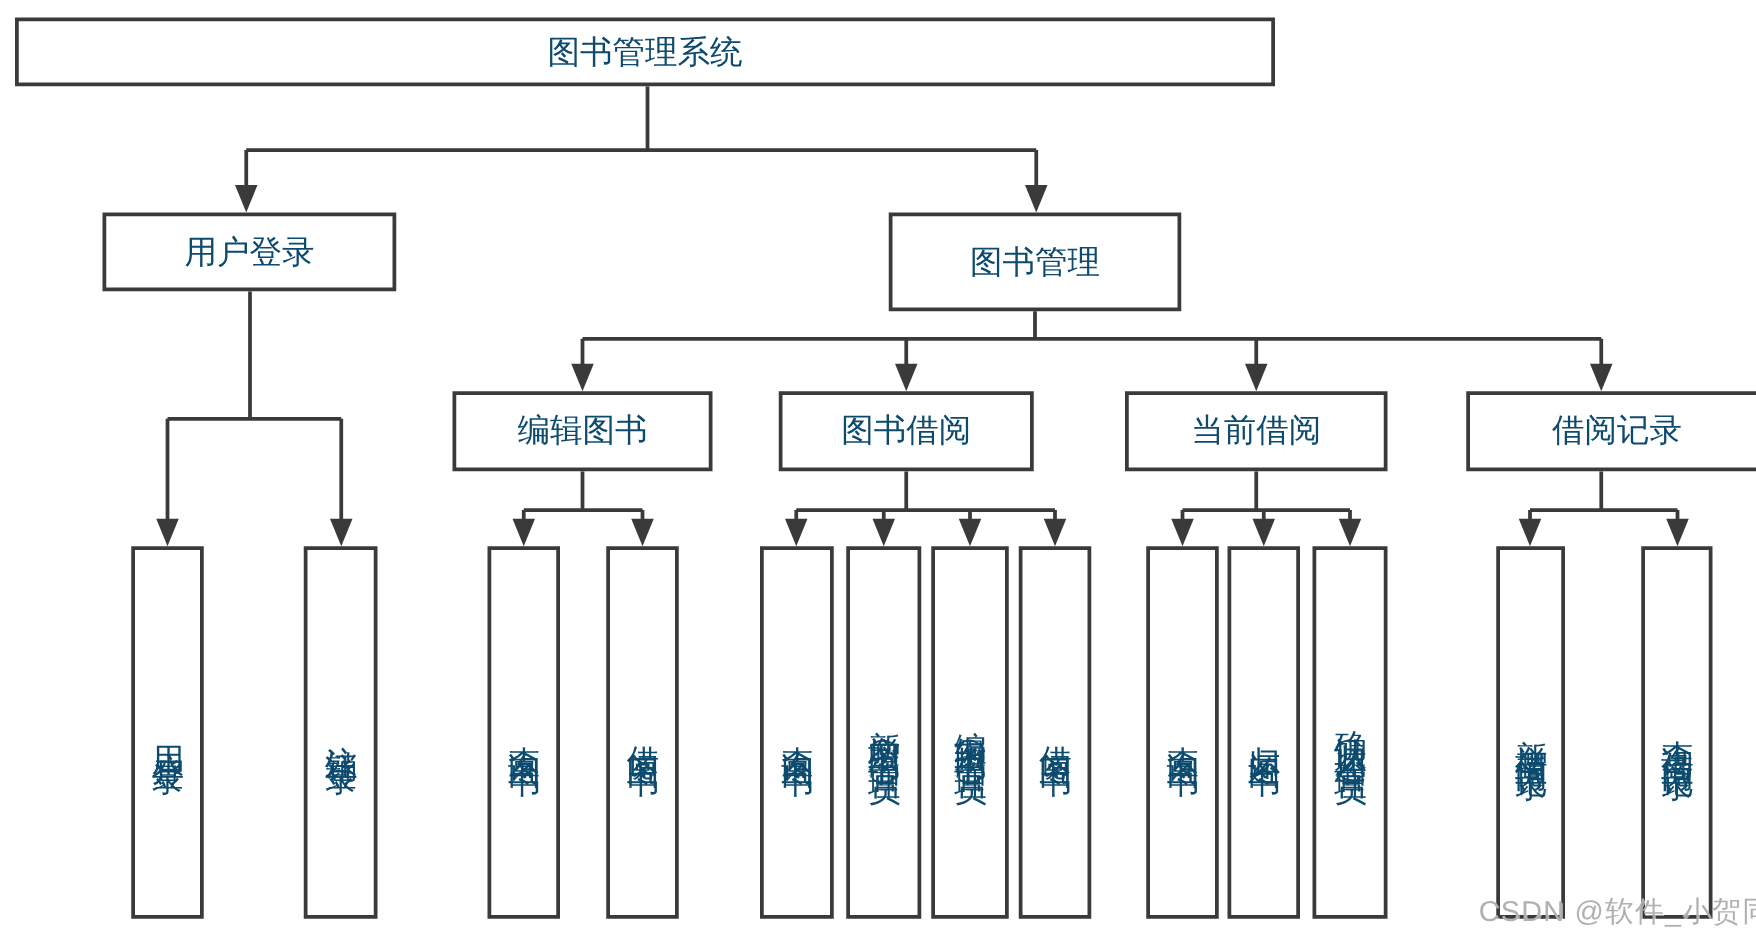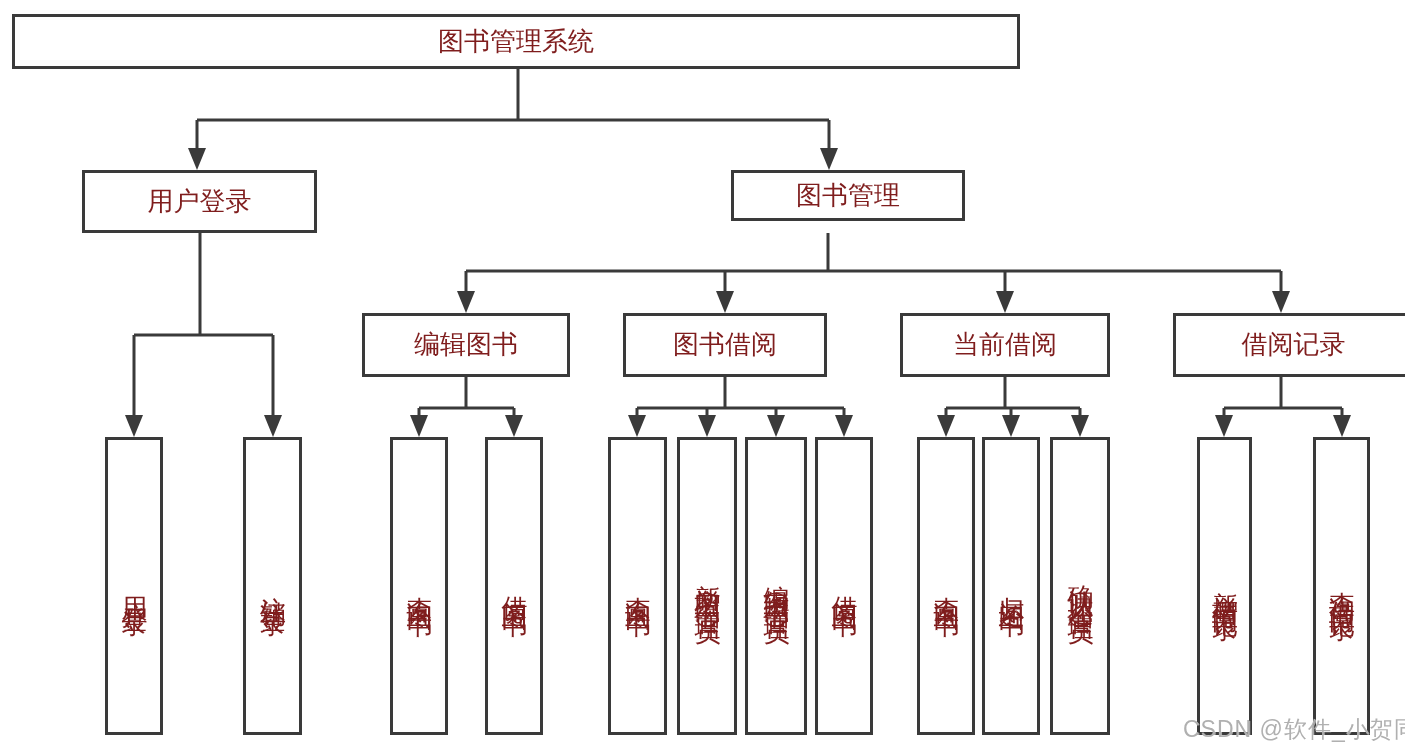--- a/index.html
+++ b/index.html
@@ -18,21 +18,21 @@
   svg.wires {
     position: absolute;
     left: 0; top: 0;
     z-index: 0;
   }
   .node {
     position: absolute;
     box-sizing: border-box;
     border: 3px solid #3a3a3a;
     background: #ffffff;
-    color: #7f1d1d;
+    color: #0c4a6e;
     display: flex;
     align-items: center;
     justify-content: center;
     font-size: 26px;
     line-height: 1.15;
     z-index: 1;
     white-space: nowrap;
   }
   .node.v {
     writing-mode: vertical-rl;
@@ -83,21 +83,21 @@
       <polygon points="1002,415 1020,415 1011,437"></polygon>
       <polygon points="1071,415 1089,415 1080,437"></polygon>
       <polygon points="1215,415 1233,415 1224,437"></polygon>
       <polygon points="1333,415 1351,415 1342,437"></polygon>
     </g>
   </svg>
 
   <div class="node" style="left:12px; top:14px; width:1008px; height:55px;">图书管理系统</div>
 
   <div class="node" style="left:82px; top:170px; width:235px; height:63px;">用户登录</div>
-  <div class="node" style="left:711px; top:170px; width:234px; height:51px;margin-left:20px;">图书管理</div>
+  <div class="node" style="left:711px; top:170px; width:234px; height:79px;">图书管理</div>
 
   <div class="node" style="left:362px; top:313px; width:208px; height:64px;">编辑图书</div>
   <div class="node" style="left:900px; top:313px; width:210px; height:64px;">当前借阅</div>
   <div class="node" style="left:623px; top:313px; width:204px; height:64px;">图书借阅</div>
   <div class="node" style="left:1173px; top:313px; width:241px; height:64px;">借阅记录</div>
 
   <div class="node v" style="left:105px; top:437px; width:58px; height:298px;">用户登录</div>
   <div class="node v" style="left:243px; top:437px; width:59px; height:298px;">注销登录</div>
 
   <div class="node v" style="left:390px; top:437px; width:58px; height:298px;">查询图书</div>

